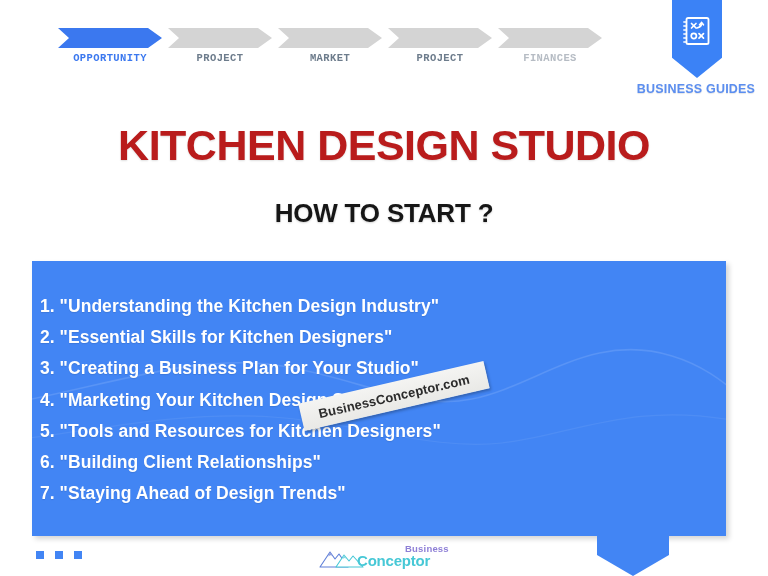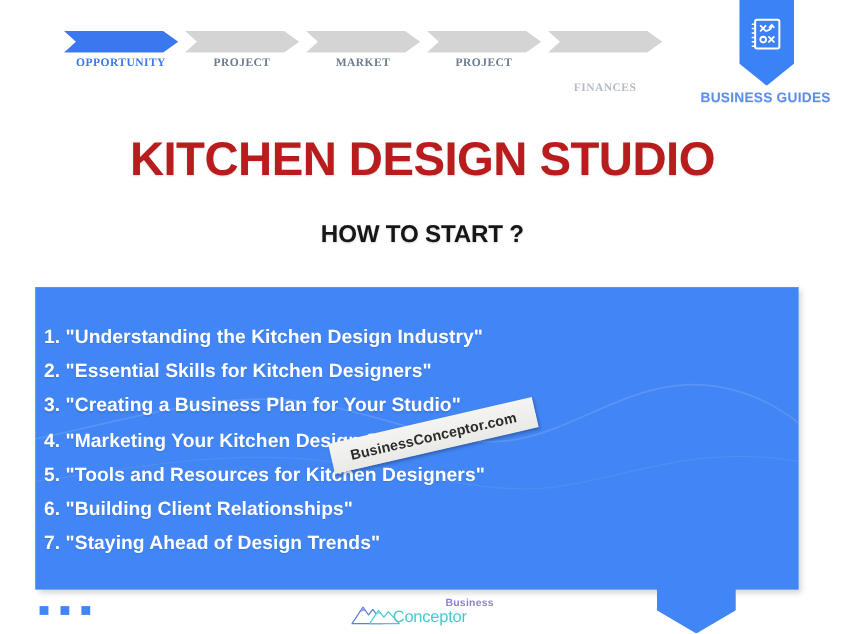--- a/index.html
+++ b/index.html
@@ -58,28 +58,27 @@
   .step-label {
     position: absolute;
     top: 24px;
     left: 0;
     width: 104px;
     text-align: center;
     font-size: 10.5px;
     font-weight: bold;
     letter-spacing: 0.4px;
     color: #6d7c8c;
-    font-family: Liberation Serif, serif;
+    font-family: Liberation Mono, monospace;
   }
   .step.active .step-label {
     color: #3b78ef;
   }
   .step.dim .step-label {
     color: #b6bcc4;
-    margin-top: 23px;
   }
 
   
   .brand-ribbon {
     position: absolute;
     left: 672px;
     top: 0px;
     width: 50px;
     height: 78px;
     background: #3b82f6;
@@ -121,21 +120,21 @@
     text-shadow: 0 1px 2px rgba(0,0,0,0.13);
     font-family: "Liberation Sans", sans-serif;
     white-space: nowrap;
   }
   .sub-title {
     position: absolute;
     left: 0;
     top: 192px;
     width: 768px;
     text-align: center;
-    font-size: 22px;
+    font-size: 26px;
     line-height: 42px;
     font-weight: bold;
     color: #161616;
     letter-spacing: -0.2px;
     text-shadow: 0 1px 2px rgba(0,0,0,0.18);
     font-family: "Liberation Sans", sans-serif;
     white-space: nowrap;
   }
 
   
@@ -241,21 +240,21 @@
     font-size: 9.5px;
     font-weight: bold;
     color: #8e7fd6;
     letter-spacing: 0.2px;
     font-family: "Liberation Sans", sans-serif;
     padding-left: 39px;
   }
   .fl-conceptor {
     display: block;
     font-size: 15px;
-    font-weight: normal;
+    font-weight: bold;
     color: #47c8d6;
     letter-spacing: -0.2px;
     margin-top: -1px;
     margin-left: -9px;
     font-family: "Liberation Sans", sans-serif;
   }
   .footer-ribbon {
     position: absolute;
     left: 597px;
     top: 532px;

